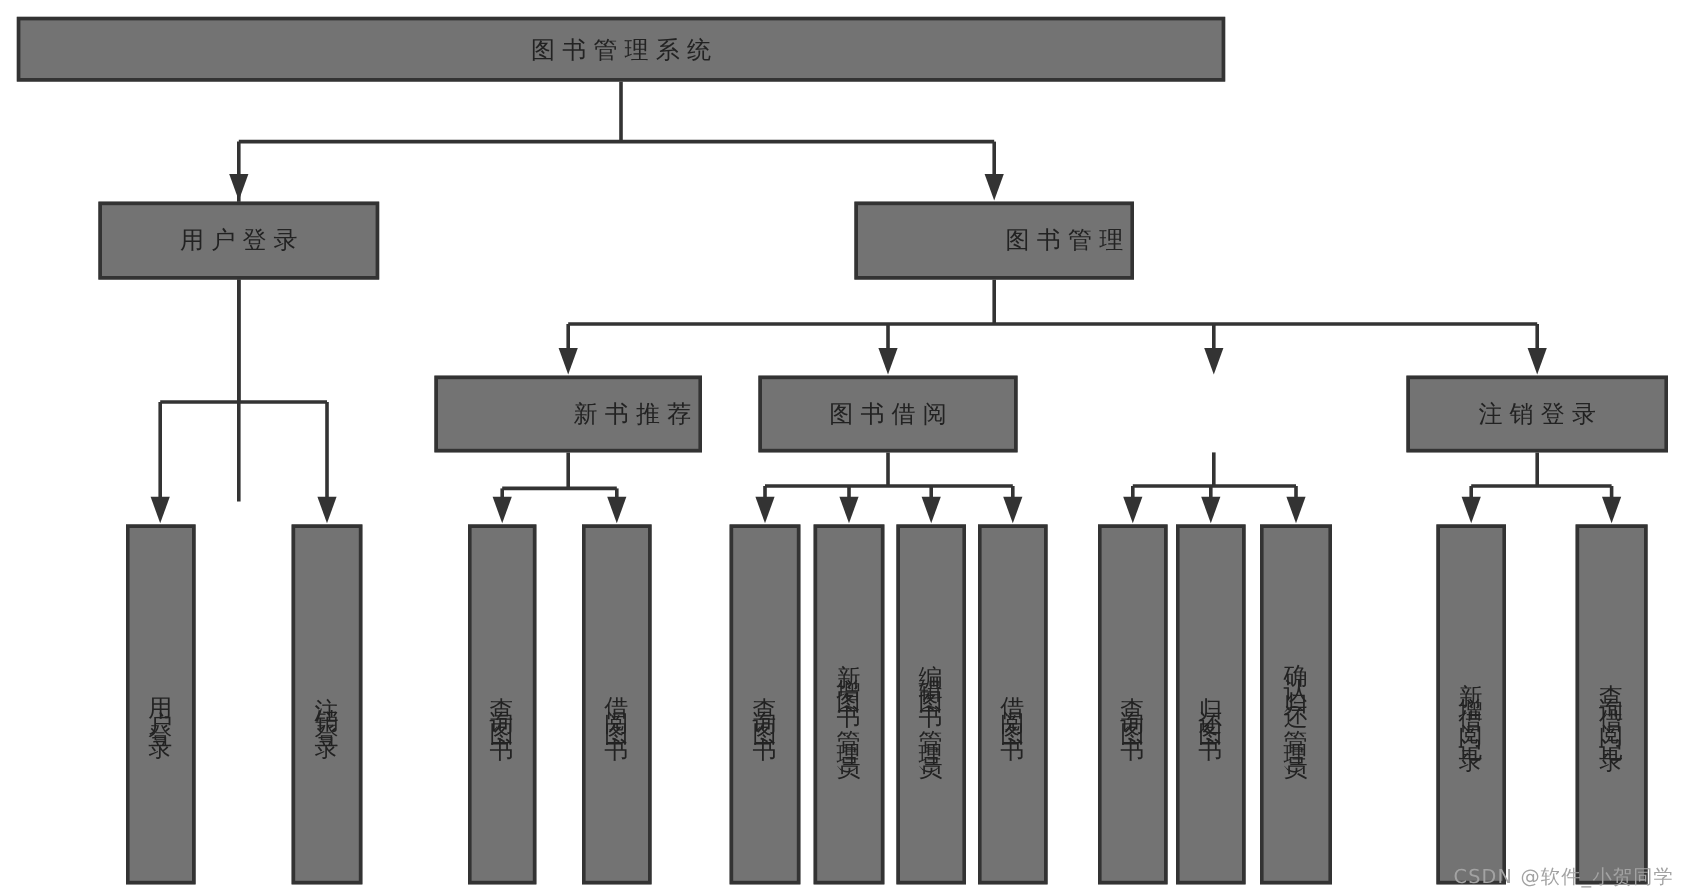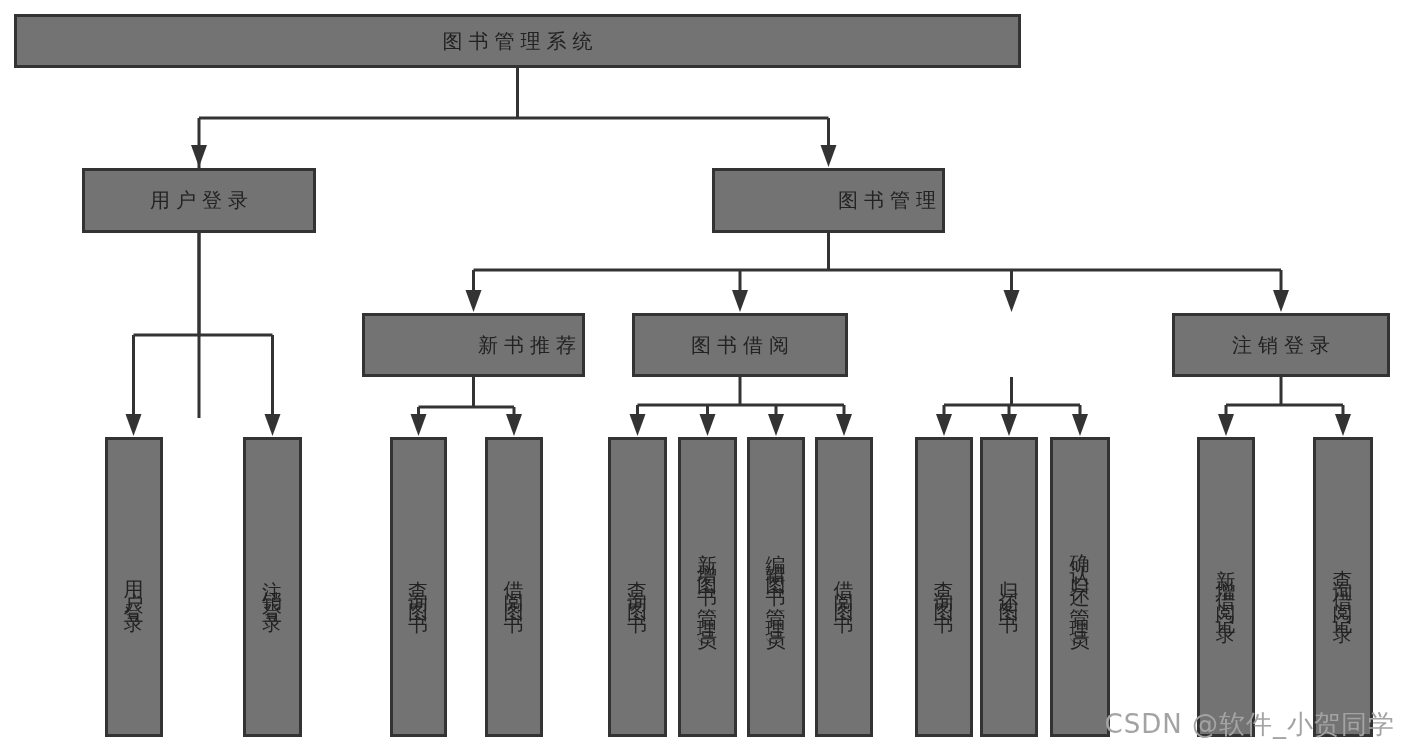--- a/index.html
+++ b/index.html
@@ -41,21 +41,21 @@
     writing-mode: vertical-rl;
     text-orientation: mixed;
     letter-spacing: 11px;
     white-space: nowrap;
     line-height: 1;
   }
   .watermark {
     position: absolute;
     right: 10px;
     bottom: 5px;
-    font-size: 26px;
+    font-size: 16px;
     color: #a3a3a3;
     letter-spacing: 1px;
     z-index: 5;
     white-space: nowrap;
   }
 </style>
 </head>
 <body>
 
 <div class="stage">

